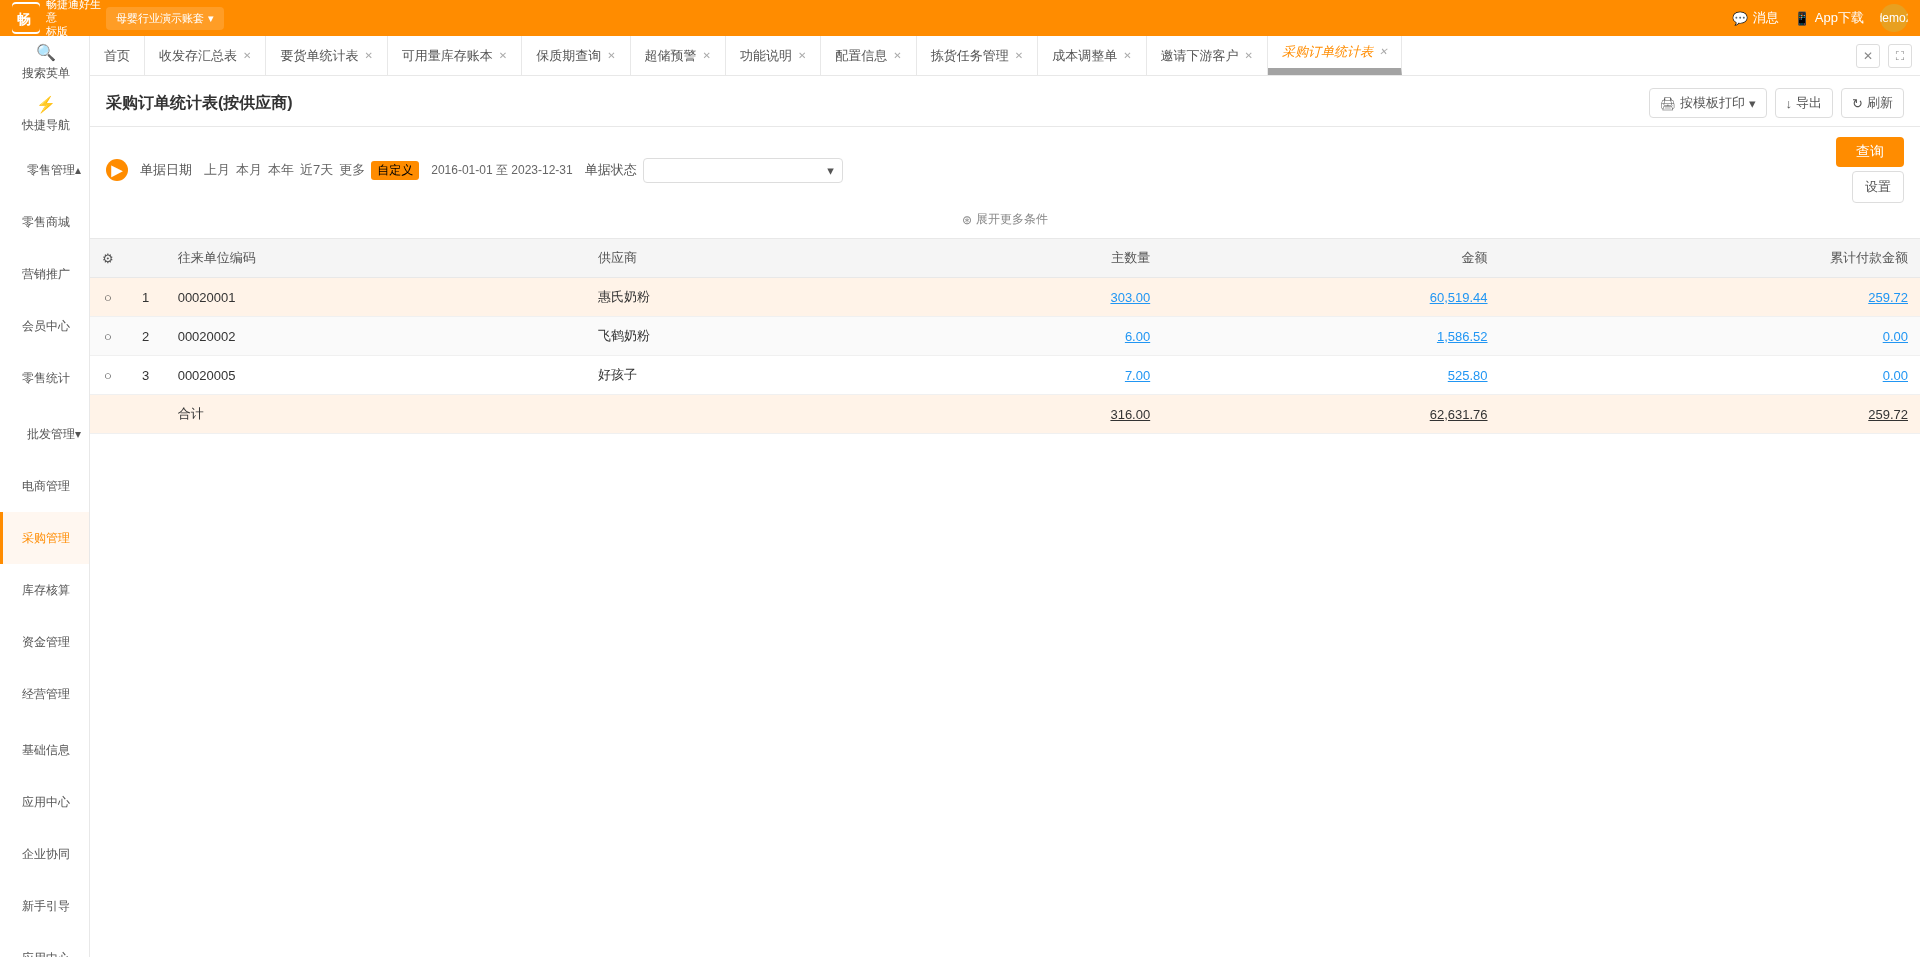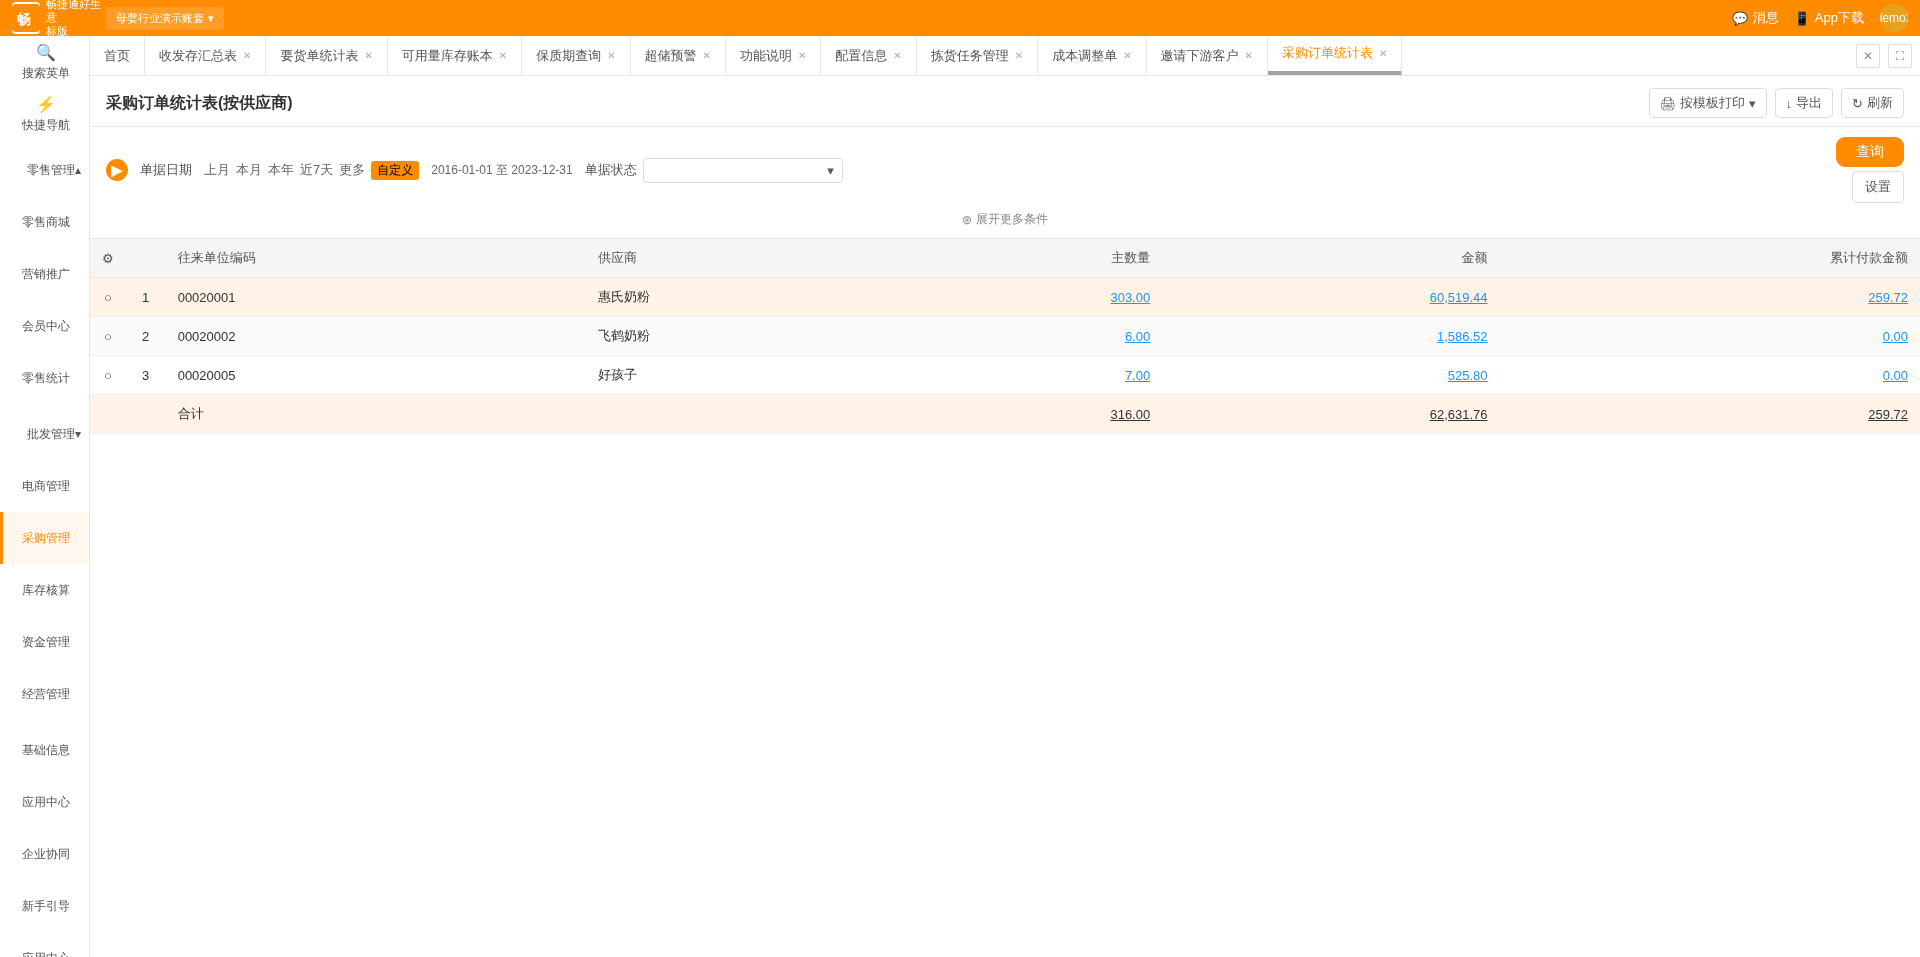--- a/index.html
+++ b/index.html
@@ -28,21 +28,21 @@
     .sidebar-item.has-sub { flex-direction: row; justify-content: space-between; padding: 10px 8px 10px 12px; }
     .sidebar-item.has-sub .s-label { flex: 1; text-align: right; }
     .sidebar-item-divider { height: 1px; background: #f0f0f0; margin: 2px 8px; }
 
     
     .content-area { flex: 1; display: flex; flex-direction: column; overflow: hidden; }
 
     
     .nav-tabs-bar { display: flex; align-items: center; background: #fff; border-bottom: 1px solid #e8e8e8; height: 40px; flex-shrink: 0; overflow: hidden; }
     .nav-tab { display: flex; align-items: center; gap: 4px; padding: 0 14px; height: 40px; font-size: 13px; color: #555; cursor: pointer; border-right: 1px solid #e8e8e8; white-space: nowrap; flex-shrink: 0; }
-    .nav-tab.active { color: #ff8c00; background: #fff; border-bottom: 5px solid #a3a3a3; }
+    .nav-tab.active { color: #ff8c00; background: #fff; border-bottom: 8px solid #a3a3a3; font-style: italic; }
     .nav-tab.home { color: #555; font-weight: 500; }
     .nav-tab-close { font-size: 10px; color: #aaa; margin-left: 2px; cursor: pointer; }
     .nav-tabs-controls { margin-left: auto; display: flex; align-items: center; padding: 0 8px; gap: 8px; }
     .tab-control-btn { width: 24px; height: 24px; display: flex; align-items: center; justify-content: center; cursor: pointer; color: #888; border: 1px solid #ddd; border-radius: 3px; font-size: 12px; }
 
     
     .page-content { flex: 1; display: flex; flex-direction: column; overflow: hidden; background: #f5f7fa; }
 
     
     .page-header { background: #fff; padding: 12px 16px 0 16px; border-bottom: 1px solid #e8e8e8; flex-shrink: 0; }
@@ -58,21 +58,21 @@
     .filter-row { display: flex; align-items: center; gap: 12px; flex-wrap: wrap; }
     .filter-toggle-btn { width: 22px; height: 22px; background: #ff8c00; color: #fff; border: none; border-radius: 50%; cursor: pointer; display: flex; align-items: center; justify-content: center; font-size: 14px; font-weight: bold; flex-shrink: 0; }
     .filter-label { color: #555; font-size: 13px; white-space: nowrap; }
     .date-shortcuts { display: flex; gap: 6px; align-items: center; }
     .date-shortcut { color: #666; cursor: pointer; font-size: 13px; }
     .date-custom-badge { background: #ff8c00; color: #000000; border-radius: 3px; padding: 1px 6px; font-size: 12px; cursor: pointer; }
     .date-range { color: #666; font-size: 12px; }
     .select-control { border: 1px solid #ddd; border-radius: 4px; padding: 4px 8px; min-width: 160px; background: #fff; cursor: pointer; display: flex; align-items: center; justify-content: space-between; color: #555; font-size: 13px; }
     .filter-item { display: flex; align-items: center; gap: 6px; }
     .filter-input { border: 1px solid #ddd; border-radius: 4px; padding: 4px 8px; min-width: 180px; background: #fff; color: #555; font-size: 13px; }
-    .btn-query { background: #ff8c00; color: #fff; border: none; border-radius: 9px; padding: 6px 20px; font-size: 14px; cursor: pointer; }
+    .btn-query { background: #ff8c00; color: #fff; border: none; border-radius: 4px; padding: 6px 20px; font-size: 14px; cursor: pointer; }
     .btn-settings { border: 1px solid #ddd; background: #fff; color: #555; border-radius: 4px; padding: 6px 12px; font-size: 13px; cursor: pointer; }
     .filter-expand-row { display: flex; align-items: center; justify-content: center; margin-top: 8px; }
     .expand-btn { display: flex; align-items: center; gap: 4px; color: #888; font-size: 12px; cursor: pointer; }
 
     
     .table-area { flex: 1; overflow: auto; background: #fff; margin: 0; }
     .data-table { width: 100%; border-collapse: collapse; font-size: 13px; }
     .data-table th { background: #f5f5f5; color: #555; font-weight: 500; padding: 10px 12px; text-align: left; border-bottom: 1px solid #e8e8e8; white-space: nowrap; }
     .data-table th.num { text-align: right; }
     .data-table td { padding: 10px 12px; border-bottom: 1px solid #f0f0f0; color: #333; }

